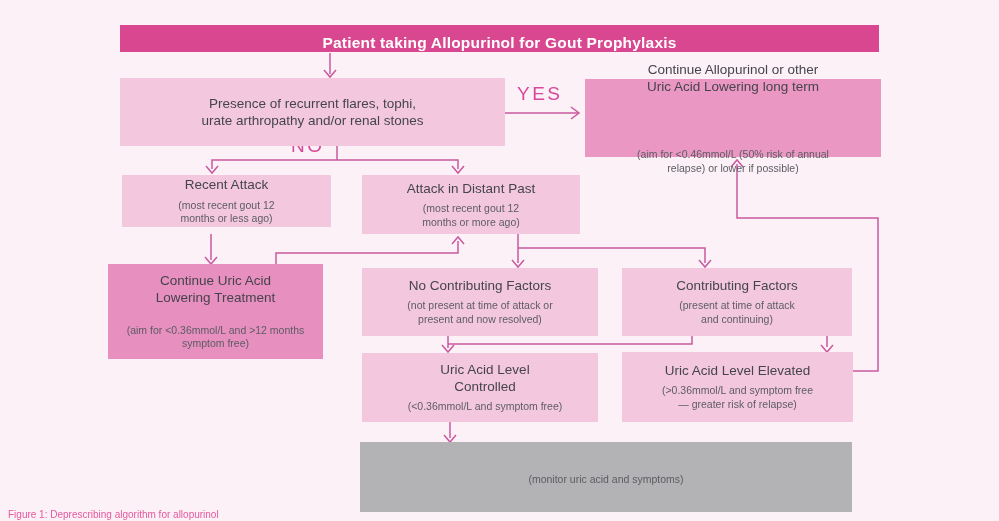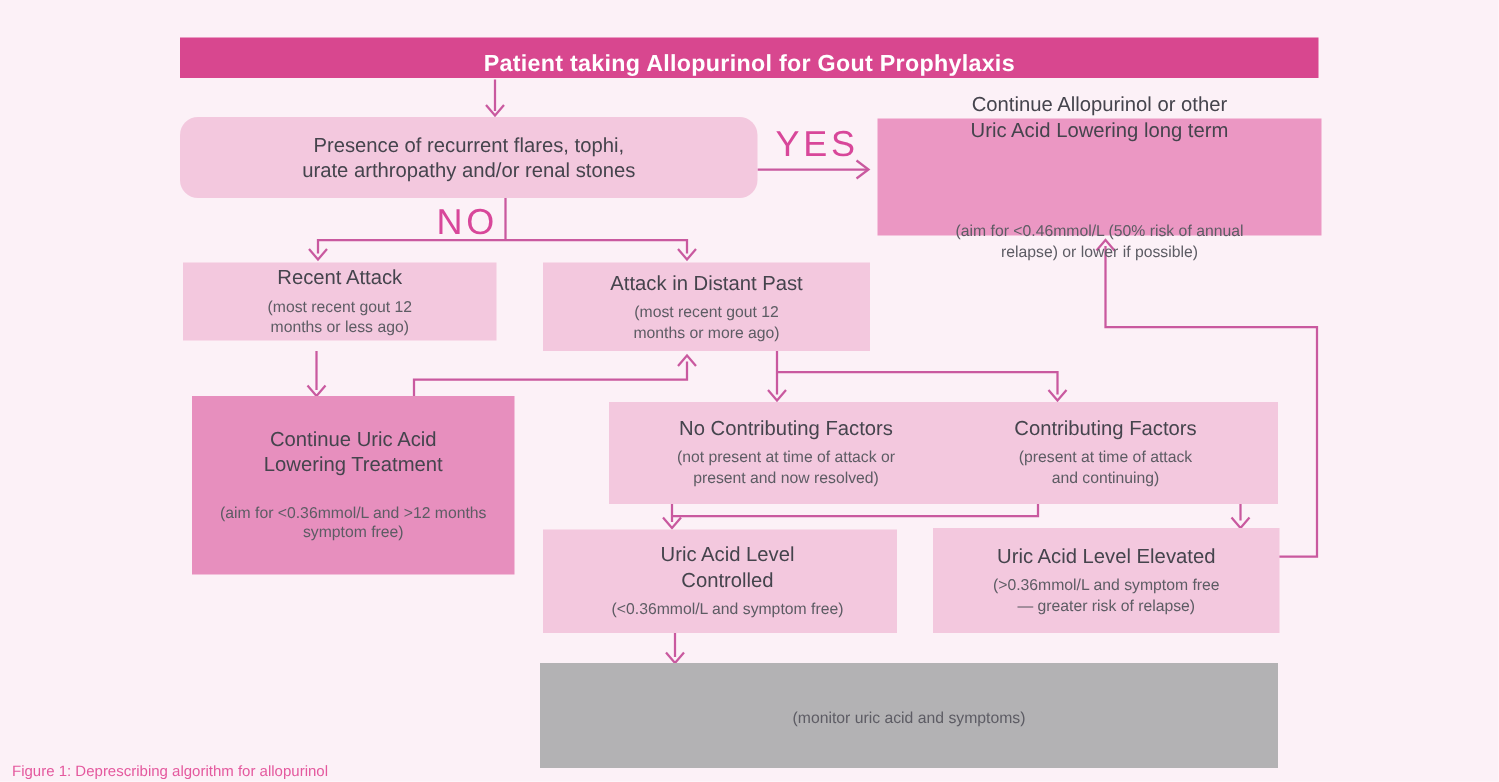--- a/index.html
+++ b/index.html
@@ -9,21 +9,21 @@
     display:flex;align-items:flex-end;justify-content:center;color:#fff;font-weight:bold;
     font-size:15.5px;letter-spacing:.2px;}
   .node{position:absolute;display:flex;flex-direction:column;align-items:center;justify-content:center;
     text-align:center;padding:4px 8px;box-sizing:border-box;}
   .node .t{font-size:13.5px;color:#45444d;line-height:1.28;white-space:pre-line;}
   .node .s{font-size:10.5px;color:#5d5c64;line-height:1.3;margin-top:5px;white-space:pre-line;}
   .light{background:#f3c8de;}
   .medium{background:#eb97c3;}
   .dark{background:#e78fbe;}
   .gray{background:#b3b2b4;}
-  .branch-label{position:absolute;color:#d8479a;font-size:24px;letter-spacing:2.5px;}
+  .branch-label{position:absolute;color:#d8479a;font-size:19px;letter-spacing:2.5px;}
   .caption{position:absolute;left:8px;top:489px;font-size:10px;color:#e4599e;margin-top:20px;}
   svg.connectors{position:absolute;left:0;top:0;pointer-events:none;}
 </style>
 </head>
 <body>
 
 <div class="canvas">
 
   <svg class="connectors" width="999" height="521" viewBox="0 0 999 521">
     <g stroke="#c9599f" stroke-width="1.5" fill="none">
@@ -63,21 +63,21 @@
     </g>
   </svg>
 
   <div class="titlebar">
     <span>Patient taking Allopurinol for Gout Prophylaxis</span>
   </div>
 
   <div class="branch-label" style="left:517px;top:83px;">YES</div>
   <div class="branch-label" style="left:291px;top:135px;">NO</div>
 
-  <div class="node light" style="left:120px;top:78px;width:385px;height:54px;border-radius:12px;">
+  <div class="node light" style="left:120px;top:78px;width:385px;height:68px;">
     <div class="t">Presence of recurrent flares, tophi,
 urate arthropathy and/or renal stones</div>
   </div>
 
   <div class="node medium" style="left:585px;top:79px;width:296px;height:78px;gap:48px;">
     <div class="t">Continue Allopurinol or other
 Uric Acid Lowering long term</div>
     <div class="s">(aim for &lt;0.46mmol/L (50% risk of annual
 relapse) or lower if possible)</div>
   </div>
@@ -87,28 +87,28 @@
     <div class="s">(most recent gout 12
 months or less ago)</div>
   </div>
 
   <div class="node light" style="left:362px;top:175px;width:218px;height:59px;">
     <div class="t">Attack in Distant Past</div>
     <div class="s">(most recent gout 12
 months or more ago)</div>
   </div>
 
-  <div class="node dark" style="left:128px;top:264px;width:215px;height:119px;gap:12px;">
+  <div class="node dark" style="left:108px;top:264px;width:215px;height:95px;gap:12px;">
     <div class="t">Continue Uric Acid
 Lowering Treatment</div>
     <div class="s">(aim for &lt;0.36mmol/L and &gt;12 months
 symptom free)</div>
   </div>
 
-  <div class="node light" style="left:362px;top:268px;width:236px;height:68px;margin-left:44px;">
+  <div class="node light" style="left:362px;top:268px;width:236px;height:68px;">
     <div class="t">No Contributing Factors</div>
     <div class="s">(not present at time of attack or
 present and now resolved)</div>
   </div>
 
   <div class="node light" style="left:622px;top:268px;width:230px;height:68px;">
     <div class="t">Contributing Factors</div>
     <div class="s">(present at time of attack
 and continuing)</div>
   </div>

